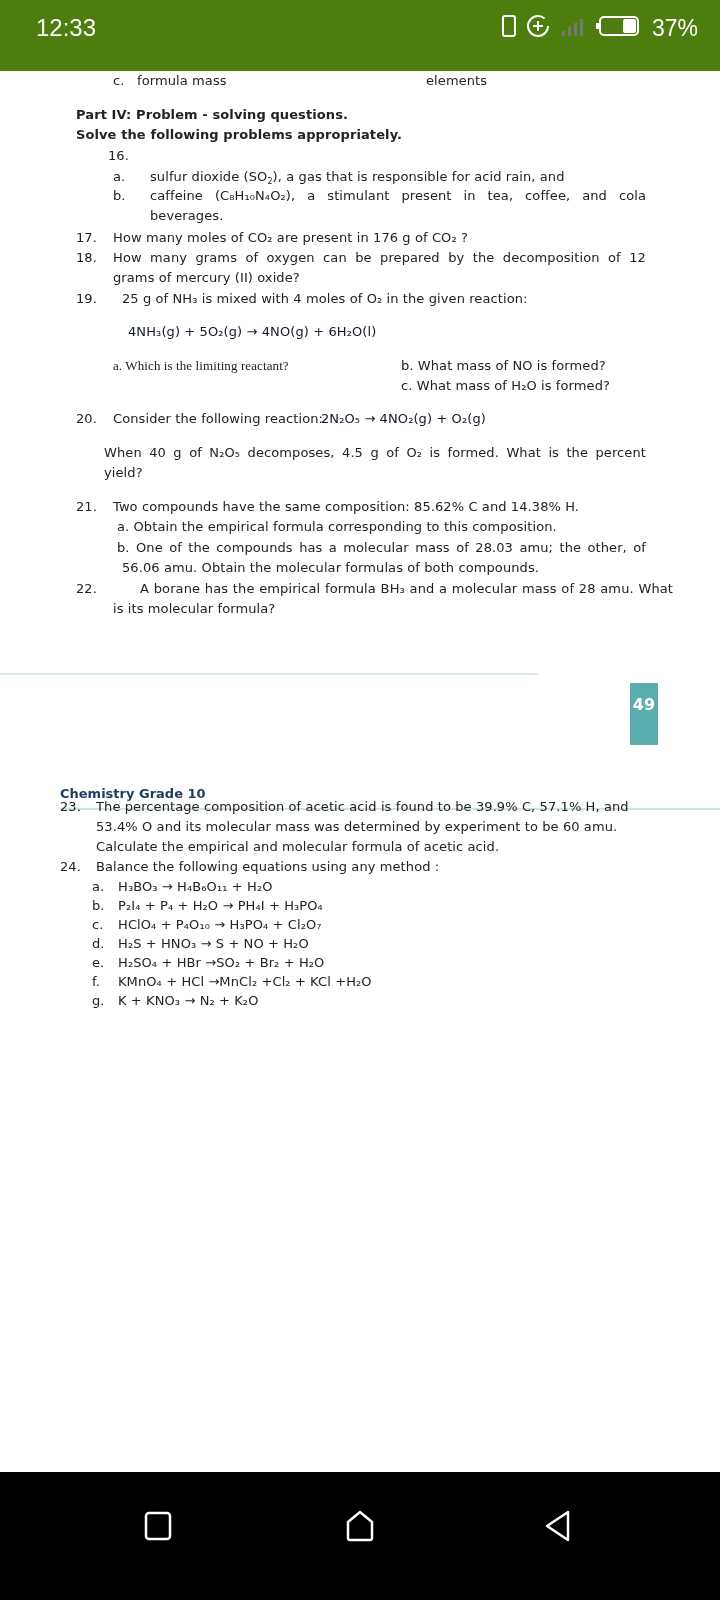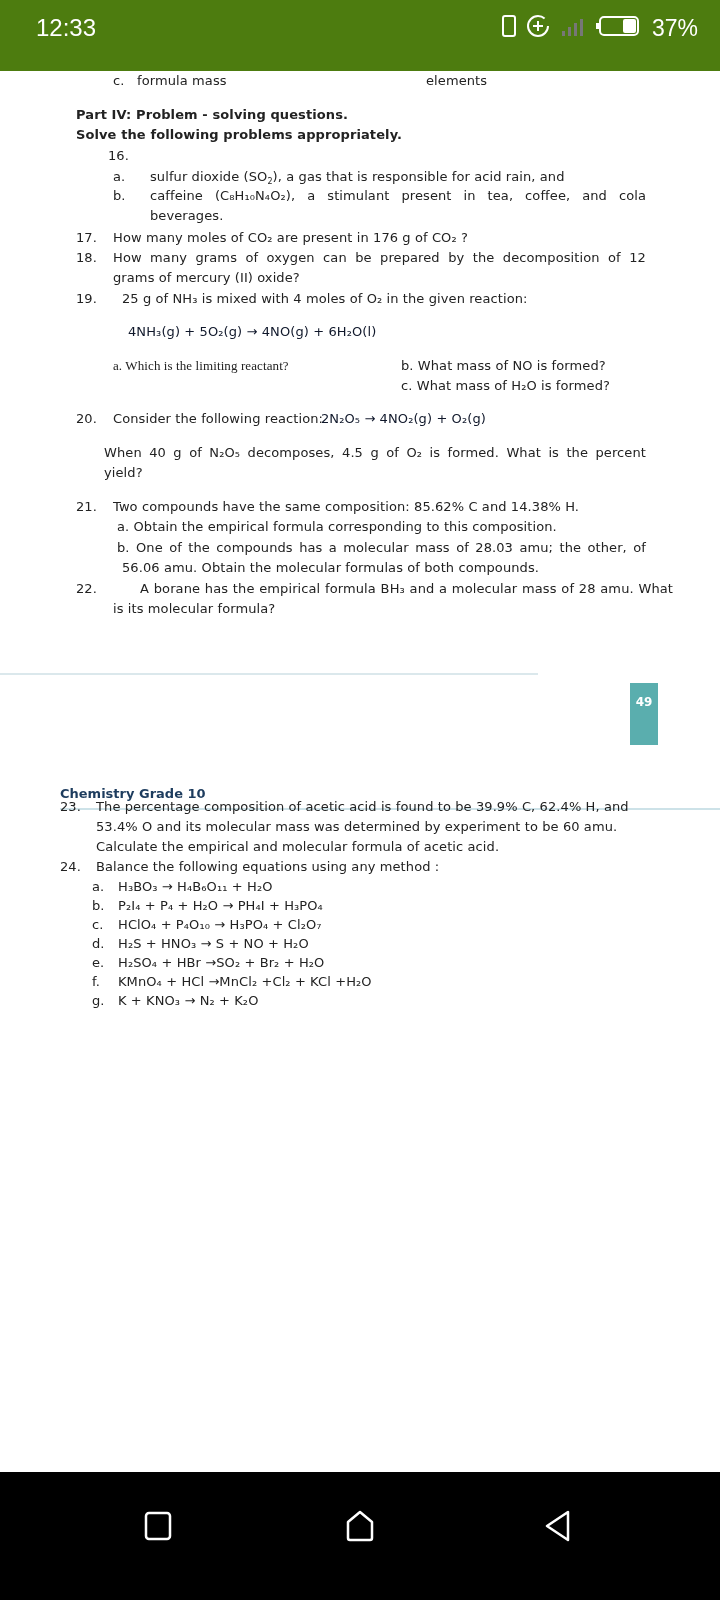--- a/index.html
+++ b/index.html
@@ -23,21 +23,21 @@
 
   .t { position: absolute; font-family: "DejaVu Sans", sans-serif; font-size: 13px; color: #222; white-space: nowrap; letter-spacing: 0.1px; }
   .b { font-weight: bold; }
   .red { color: #0f172a; }
   .t sub { font-size: 8px; vertical-align: -3px; line-height: 0; }
   .just { white-space: normal; text-align: justify; text-align-last: justify; }
 
   .rule-top { position: absolute; left: 0; top: 602px; width: 538px; height: 2px; background: #dbe8ec; }
   .page-num {
     position: absolute; left: 630px; top: 612px; width: 28px; height: 62px;
-    background: #5aaeae; color: #fff; font-weight: bold; font-size: 12px;
+    background: #5aaeae; color: #fff; font-weight: bold; font-size: 16px;
     text-align: center; padding-top: 12px; font-family: "DejaVu Sans", sans-serif;
   }
   .chem-header { position: absolute; left: 60px; top: 715px; font-size: 13px; font-weight: bold; color: #1d3c5e; }
   .rule-chem { position: absolute; left: 60px; top: 737px; width: 660px; height: 2px; background: #cde2e8; }
 
   .nav-bar { position: absolute; top: 1472px; left: 0; width: 720px; height: 128px; background: #000; }
   .nav-btn { position: absolute; top: 36px; width: 40px; height: 40px; display: flex; align-items: center; justify-content: center; }
 </style>
 </head>
 <body>
@@ -120,21 +120,21 @@
   <span class="t" style="left:76px; top:510px;">22.</span>
   <span class="t just" style="left:101px; top:510px; width:533px;margin-left:39px;">A borane has the empirical formula BH₃ and a molecular mass of 28 amu. What</span>
   <span class="t" style="left:113px; top:530px;">is its molecular formula?</span>
 
   <div class="rule-top"></div>
   <div class="page-num">49</div>
   <div class="chem-header">Chemistry Grade 10</div>
   <div class="rule-chem"></div>
 
   <span class="t" style="left:60px; top:728px;">23.</span>
-  <span class="t" style="left:96px; top:728px;">The percentage composition of acetic acid is found to be 39.9% C, 62.4% H, and</span>
+  <span class="t" style="left:96px; top:728px;">The percentage composition of acetic acid is found to be 39.9% C, 57.1% H, and</span>
   <span class="t" style="left:96px; top:748px;">53.4% O and its molecular mass was determined by experiment to be 60 amu.</span>
   <span class="t" style="left:96px; top:768px;">Calculate the empirical and  molecular formula of acetic acid.</span>
 
   <span class="t" style="left:60px; top:788px;">24.</span>
   <span class="t" style="left:96px; top:788px;">Balance the following equations using any method :</span>
 
   <span class="t" style="left:92px; top:808px;">a.</span>
   <span class="t" style="left:118px; top:808px;">H₃BO₃ → H₄B₆O₁₁ + H₂O</span>
   <span class="t" style="left:92px; top:827px;">b.</span>
   <span class="t" style="left:118px; top:827px;">P₂I₄ + P₄ + H₂O → PH₄I + H₃PO₄</span>

